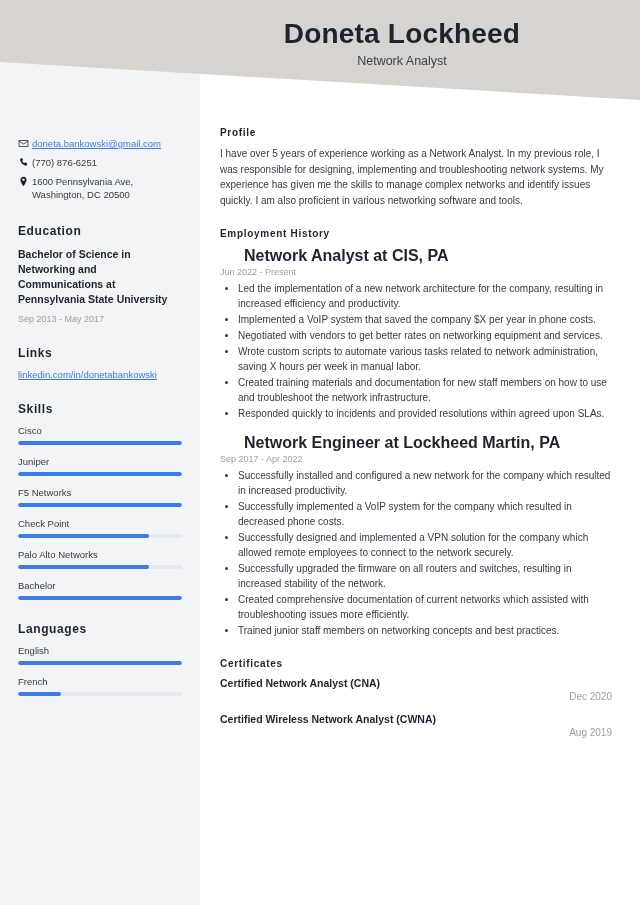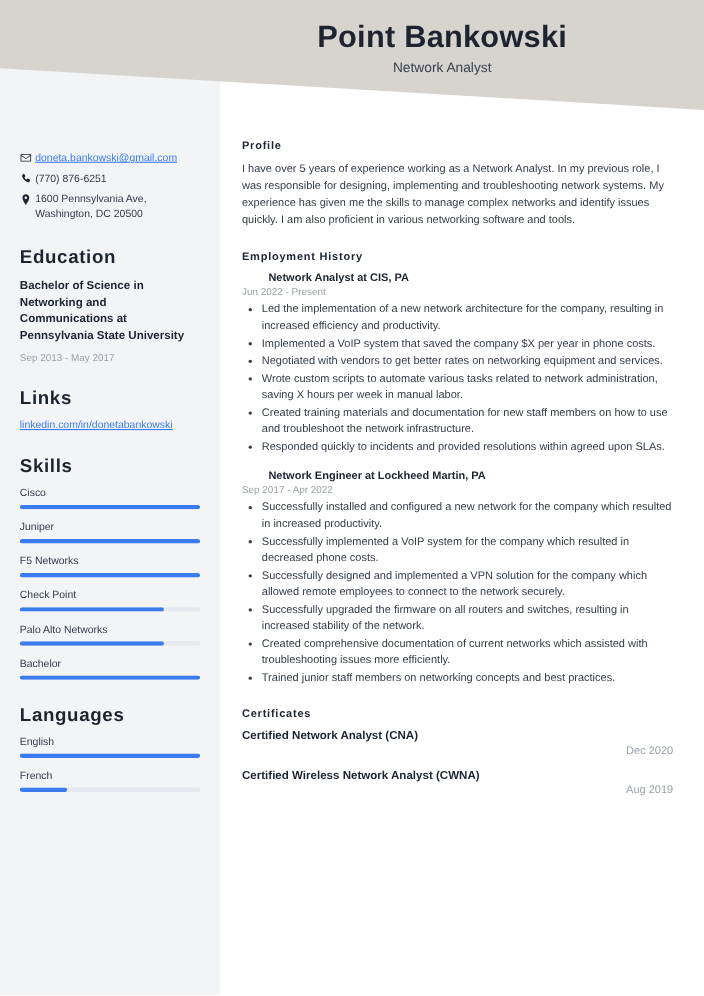--- a/index.html
+++ b/index.html
@@ -94,21 +94,21 @@
   .contact-icon svg { display: block; }
   .contact-val { flex: 1; }
   .contact-link {
     color: #3b7bf0;
     text-decoration: underline;
     font-size: 9.5px;
     word-break: break-all;
   }
 
   .side-heading {
-    font-size: 17px;
+    font-size: 12px;
     font-weight: bold;
     color: #1d2430;
     letter-spacing: 0.6px;
     margin: 22px 0 9px 0;
   }
   .edu-degree {
     font-size: 10.5px;
     font-weight: bold;
     color: #1d2430;
     line-height: 1.42;
@@ -174,21 +174,21 @@
     margin: 0 0 8px 0;
   }
   .section { margin-bottom: 20px; }
   .profile-text {
     font-size: 10px;
     line-height: 1.55;
     color: #333b47;
   }
   .job { margin-bottom: 13px; }
   .job-title {
-    font-size: 10px;
+    font-size: 16px;
     font-weight: bold;
     color: #1d2430;
     margin-bottom: 2px;
     padding-left: 24px;
   }
   .job-date {
     font-size: 9px;
     color: #9aa1ab;
     margin-bottom: 4px;
   }
@@ -217,21 +217,21 @@
 </style>
 </head>
 <body>
 
 <div class="page">
 
   <div class="sidebar-bg"></div>
 
   <div class="header-band"></div>
   <div class="header-text">
-    <div class="header-name">Point Bankowski</div>
+    <div class="header-name">Doneta Lockheed</div>
     <div class="header-role">Network Analyst</div>
   </div>
 
   <div class="sidebar">
 
     <div class="contact-block">
       <div class="contact-row">
         <span class="contact-icon">
           <svg width="11" height="11" viewBox="0 0 16 16" fill="currentColor">
               <path d="M1 3.2h14v9.6H1V3.2zm1.1 1.1L8 8.4l5.9-4.1H2.1zm11.8 1.2L8 9.6 2.1 5.5v6.2h11.8V5.5z"></path>

